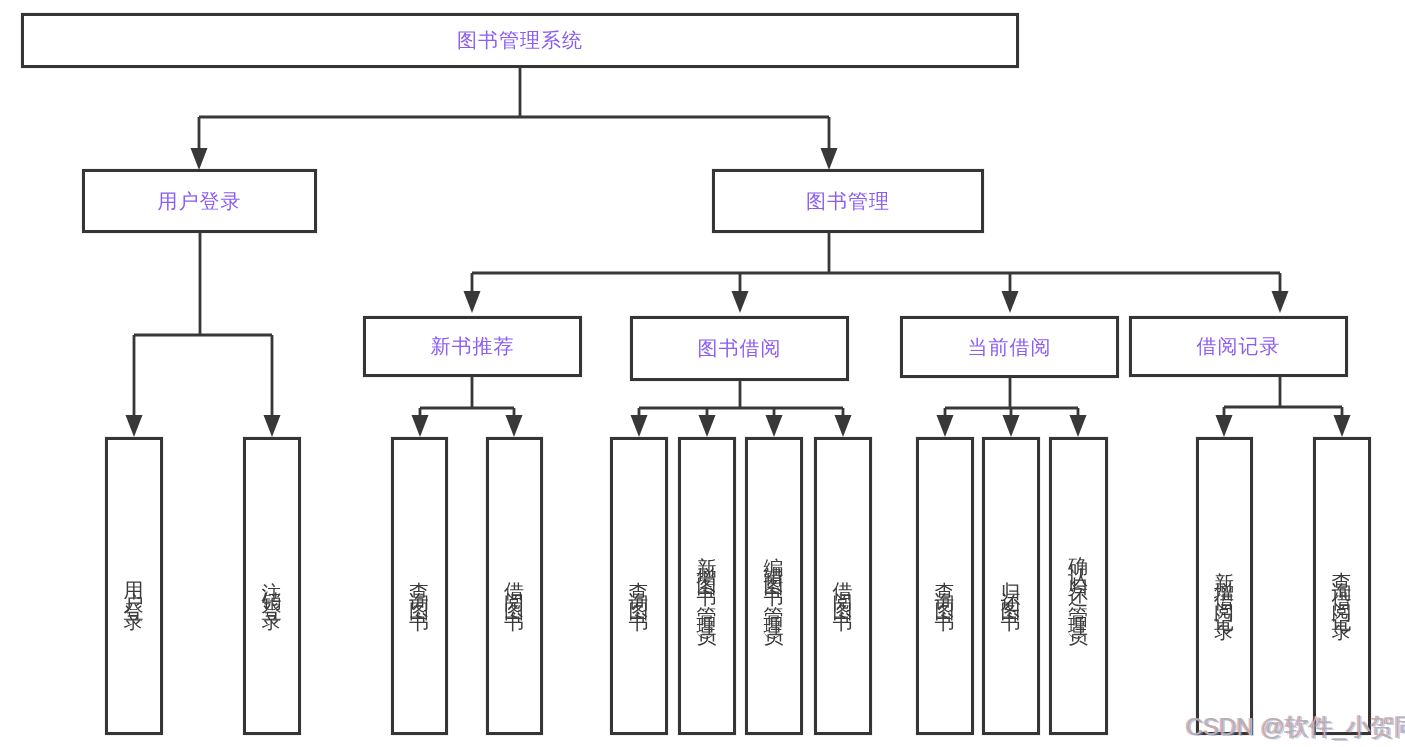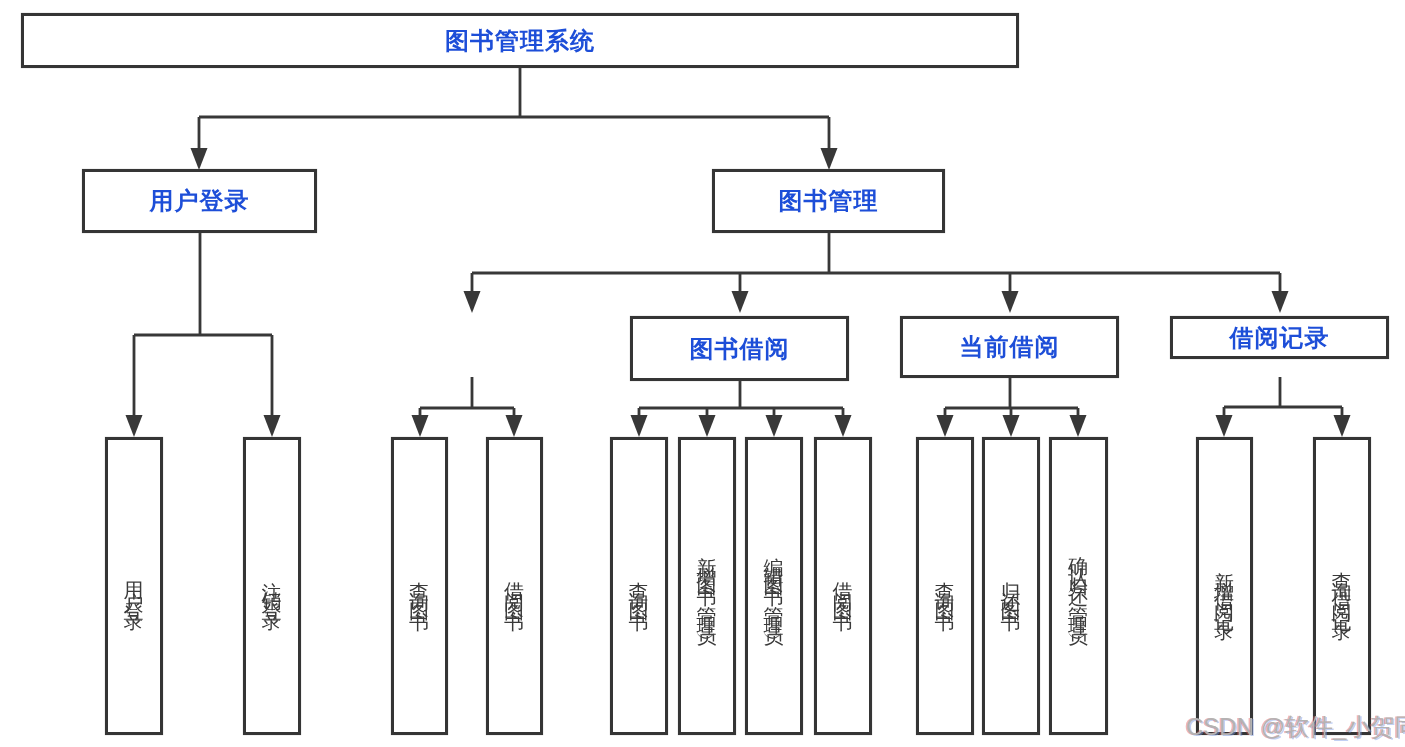--- a/index.html
+++ b/index.html
@@ -26,25 +26,24 @@
     box-sizing: border-box;
     border: 3px solid #353535;
     background: #ffffff;
     display: flex;
     align-items: center;
     justify-content: center;
     z-index: 2;
     box-shadow: 0 0 1px rgba(110,110,110,0.55);
   }
   .hlabel {
-    font-size: 24px;
-    color: #1d4ed8;
+    font-size: 20px;
+    color: #8b5cf6;
     letter-spacing: 1px;
     white-space: nowrap;
-    font-weight: bold;
   }
   .vlabel {
     writing-mode: vertical-lr;
     text-orientation: mixed;
     font-size: 20px;
     color: #3a3a3a;
     letter-spacing: 10px;
     line-height: 1;
     white-space: nowrap;
   }
@@ -97,31 +96,34 @@
     </g>
   </svg>
 
   <div class="box" style="left:21px;top:13px;width:998px;height:55px">
     <span class="hlabel">图书管理系统</span>
   </div>
 
   <div class="box" style="left:82px;top:169px;width:235px;height:64px">
     <span class="hlabel">用户登录</span>
   </div>
-  <div class="box" style="left:712px;top:169px;width:233px;height:64px">
+  <div class="box" style="left:712px;top:169px;width:272px;height:64px">
     <span class="hlabel">图书管理</span>
   </div>
 
+  <div class="box" style="left:363px;top:316px;width:219px;height:61px">
+    <span class="hlabel">新书推荐</span>
+  </div>
   <div class="box" style="left:630px;top:316px;width:219px;height:65px">
     <span class="hlabel">图书借阅</span>
   </div>
   <div class="box" style="left:900px;top:316px;width:219px;height:62px">
     <span class="hlabel">当前借阅</span>
   </div>
-  <div class="box" style="left:1170px;top:316px;width:219px;height:43px">
+  <div class="box" style="left:1129px;top:316px;width:219px;height:61px">
     <span class="hlabel">借阅记录</span>
   </div>
 
   <div class="box" style="left:105px;top:437px;width:58px;height:298px">
     <span class="vlabel">用户登录</span>
   </div>
   <div class="box" style="left:243px;top:437px;width:58px;height:298px">
     <span class="vlabel">注销登录</span>
   </div>
 

